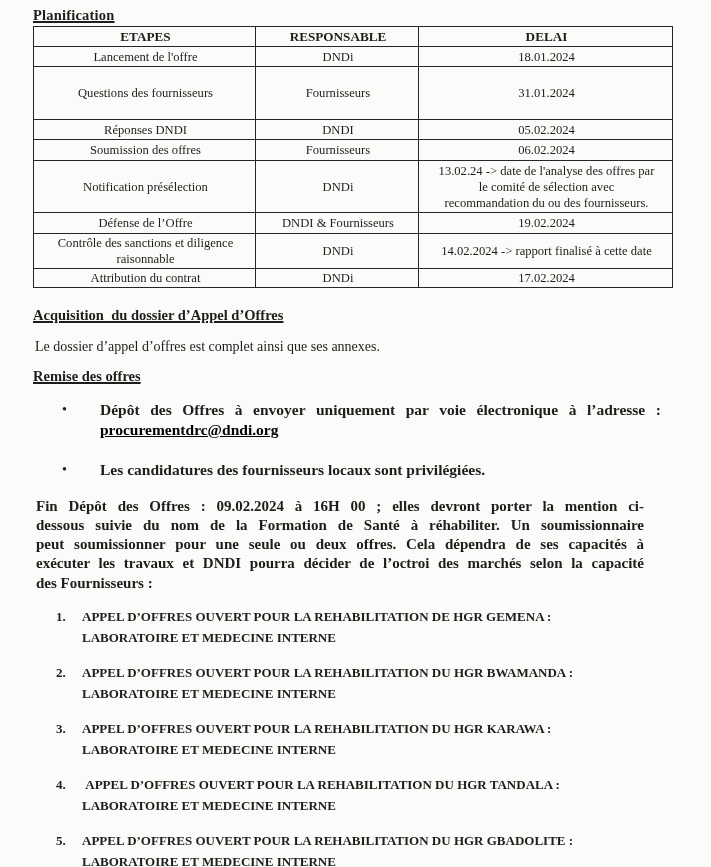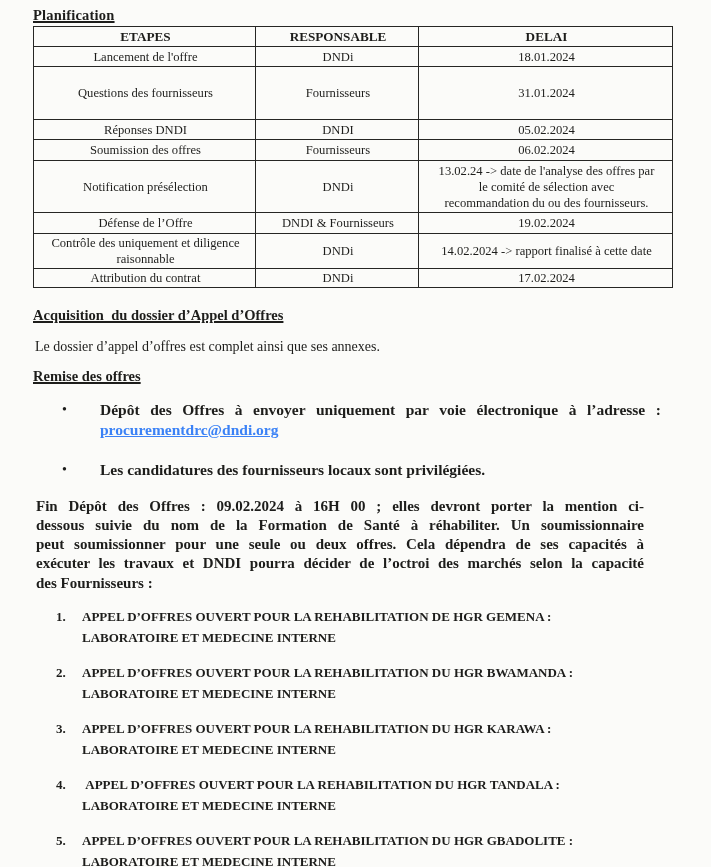--- a/index.html
+++ b/index.html
@@ -117,21 +117,21 @@
         <td class="delai">13.02.24 -&gt; date de l'analyse des offres par
 le comité de sélection avec
 recommandation du ou des fournisseurs.</td>
       </tr>
       <tr class="h21">
         <td>Défense de l’Offre</td>
         <td>DNDI &amp; Fournisseurs</td>
         <td class="delai">19.02.2024</td>
       </tr>
       <tr class="h31">
-        <td>Contrôle des uniquement et diligence raisonnable</td>
+        <td>Contrôle des sanctions et diligence raisonnable</td>
         <td>DNDi</td>
         <td class="delai">14.02.2024 -&gt; rapport finalisé à cette date</td>
       </tr>
       <tr class="h19">
         <td>Attribution du contrat</td>
         <td>DNDi</td>
         <td class="delai">17.02.2024</td>
       </tr>
     </tbody>
   </table>
@@ -139,21 +139,21 @@
   <div class="h-u h-acq">Acquisition  du dossier d’Appel d’Offres</div>
 
   <div class="body-text">Le dossier d’appel d’offres est complet ainsi que ses annexes.</div>
 
   <div class="h-u h-rem">Remise des offres</div>
 
   <div class="bullet b1">
     <span class="dot">•</span>
     <div class="btext">
       <div class="jline">Dépôt des Offres à envoyer uniquement par voie électronique à l’adresse :</div>
-      <a class="email-link" style="color:#3b82f6;">procurementdrc@dndi.org</a>
+      <a class="email-link" style="color:#000000;">procurementdrc@dndi.org</a>
     </div>
   </div>
 
   <div class="bullet b2">
     <span class="dot">•</span>
     <div class="btext">
       <div>Les candidatures des fournisseurs locaux sont privilégiées.</div>
     </div>
   </div>
 

